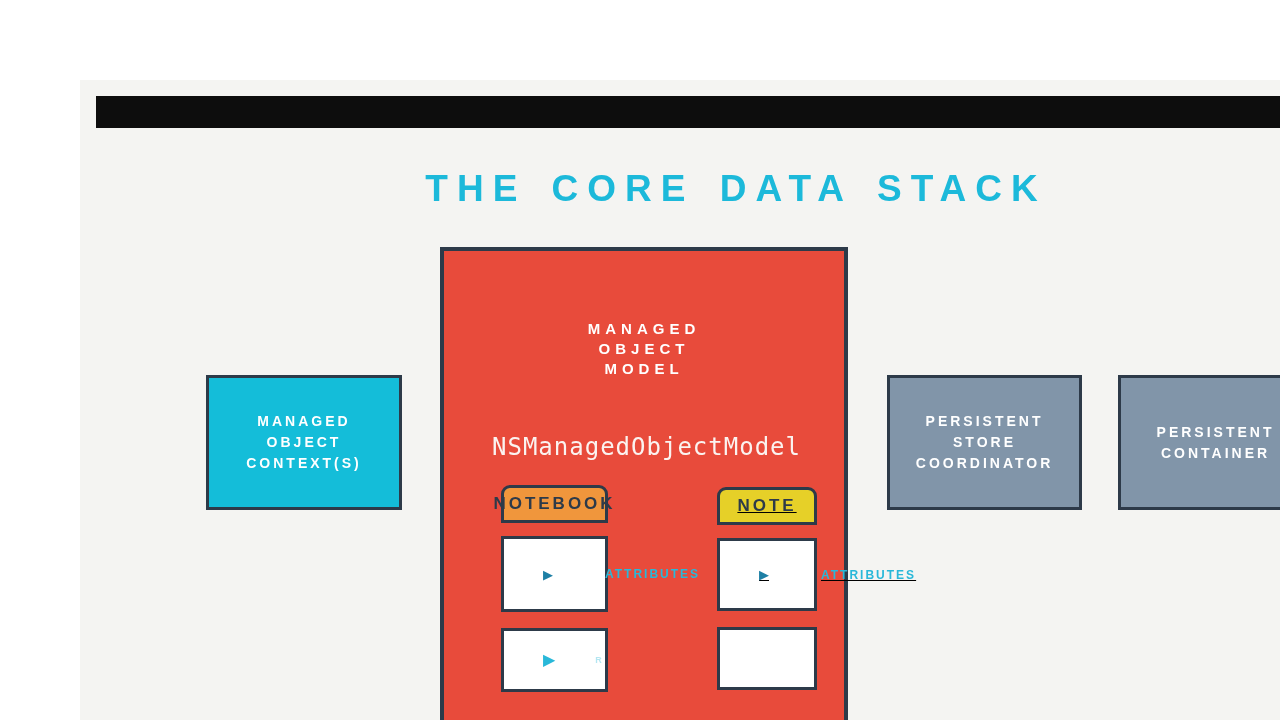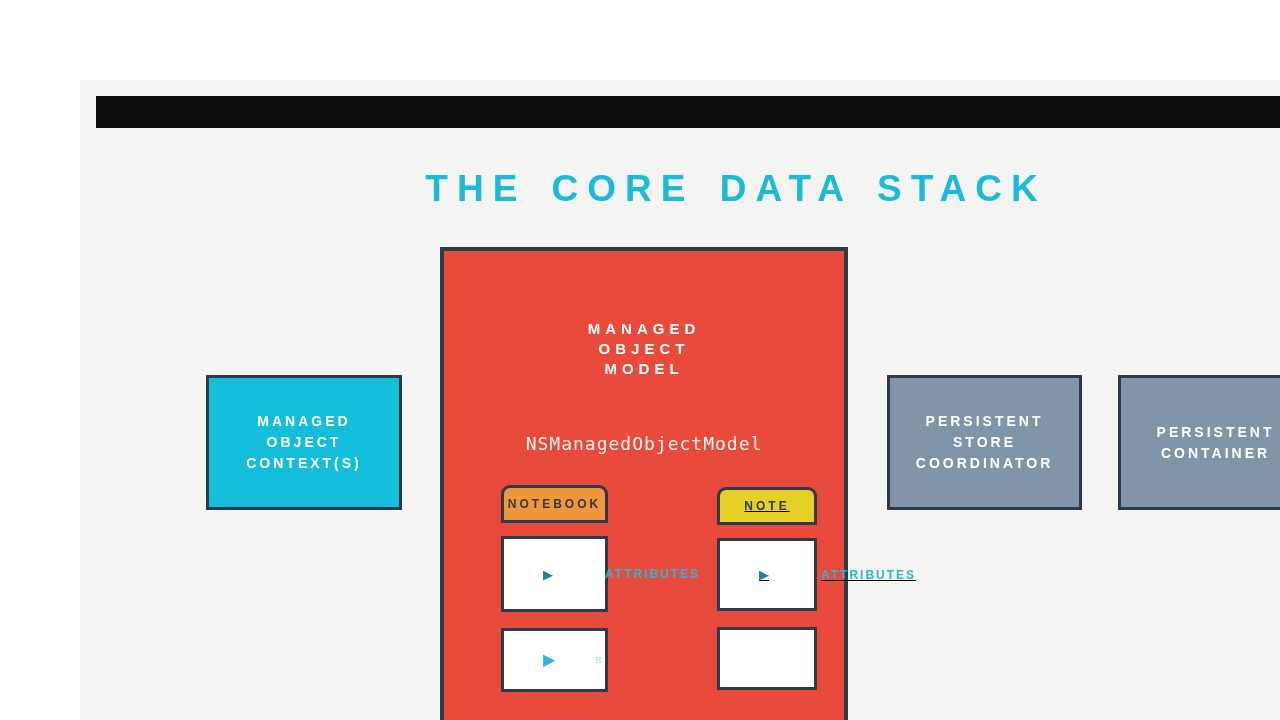--- a/index.html
+++ b/index.html
@@ -50,33 +50,33 @@
     text-align: center;
     color: #ffffff; font-weight: bold; font-size: 15px;
     letter-spacing: 5px; line-height: 20px;
     white-space: pre-line;
   }
   .mom-classname {
     margin-top: 22px;
     text-align: center;
     color: #fbf3f0;
     font-family: "DejaVu Sans Mono", monospace;
-    font-size: 18px; letter-spacing: 1px;
+    font-size: 24px; letter-spacing: 1px;
   }
 
   .entity-card { position: absolute; }
   .card-notebook { left: 9px;   top: 186px; width: 171px; }
   .card-note     { left: 225px; top: 188px; width: 164px; text-decoration: underline; }
 
   .entity-header {
     height: 32px;
     border: 3px solid var(--dark, #2d3a49);
     border-radius: 9px 9px 0 0;
     display: flex; align-items: center; justify-content: center;
-    font-size: 12px; font-weight: bold; letter-spacing: 3px;
+    font-size: 17px; font-weight: bold; letter-spacing: 3px;
     color: var(--dark, #2d3a49);
   }
   .header-notebook { background: var(--orange, #f0963c); }
   .header-note     { background: var(--yellow, #e6d028); }
 
   .entity-row {
     background: #ffffff;
     border: 3px solid var(--dark, #2d3a49);
     display: flex; align-items: center;
     padding-left: 7px;

